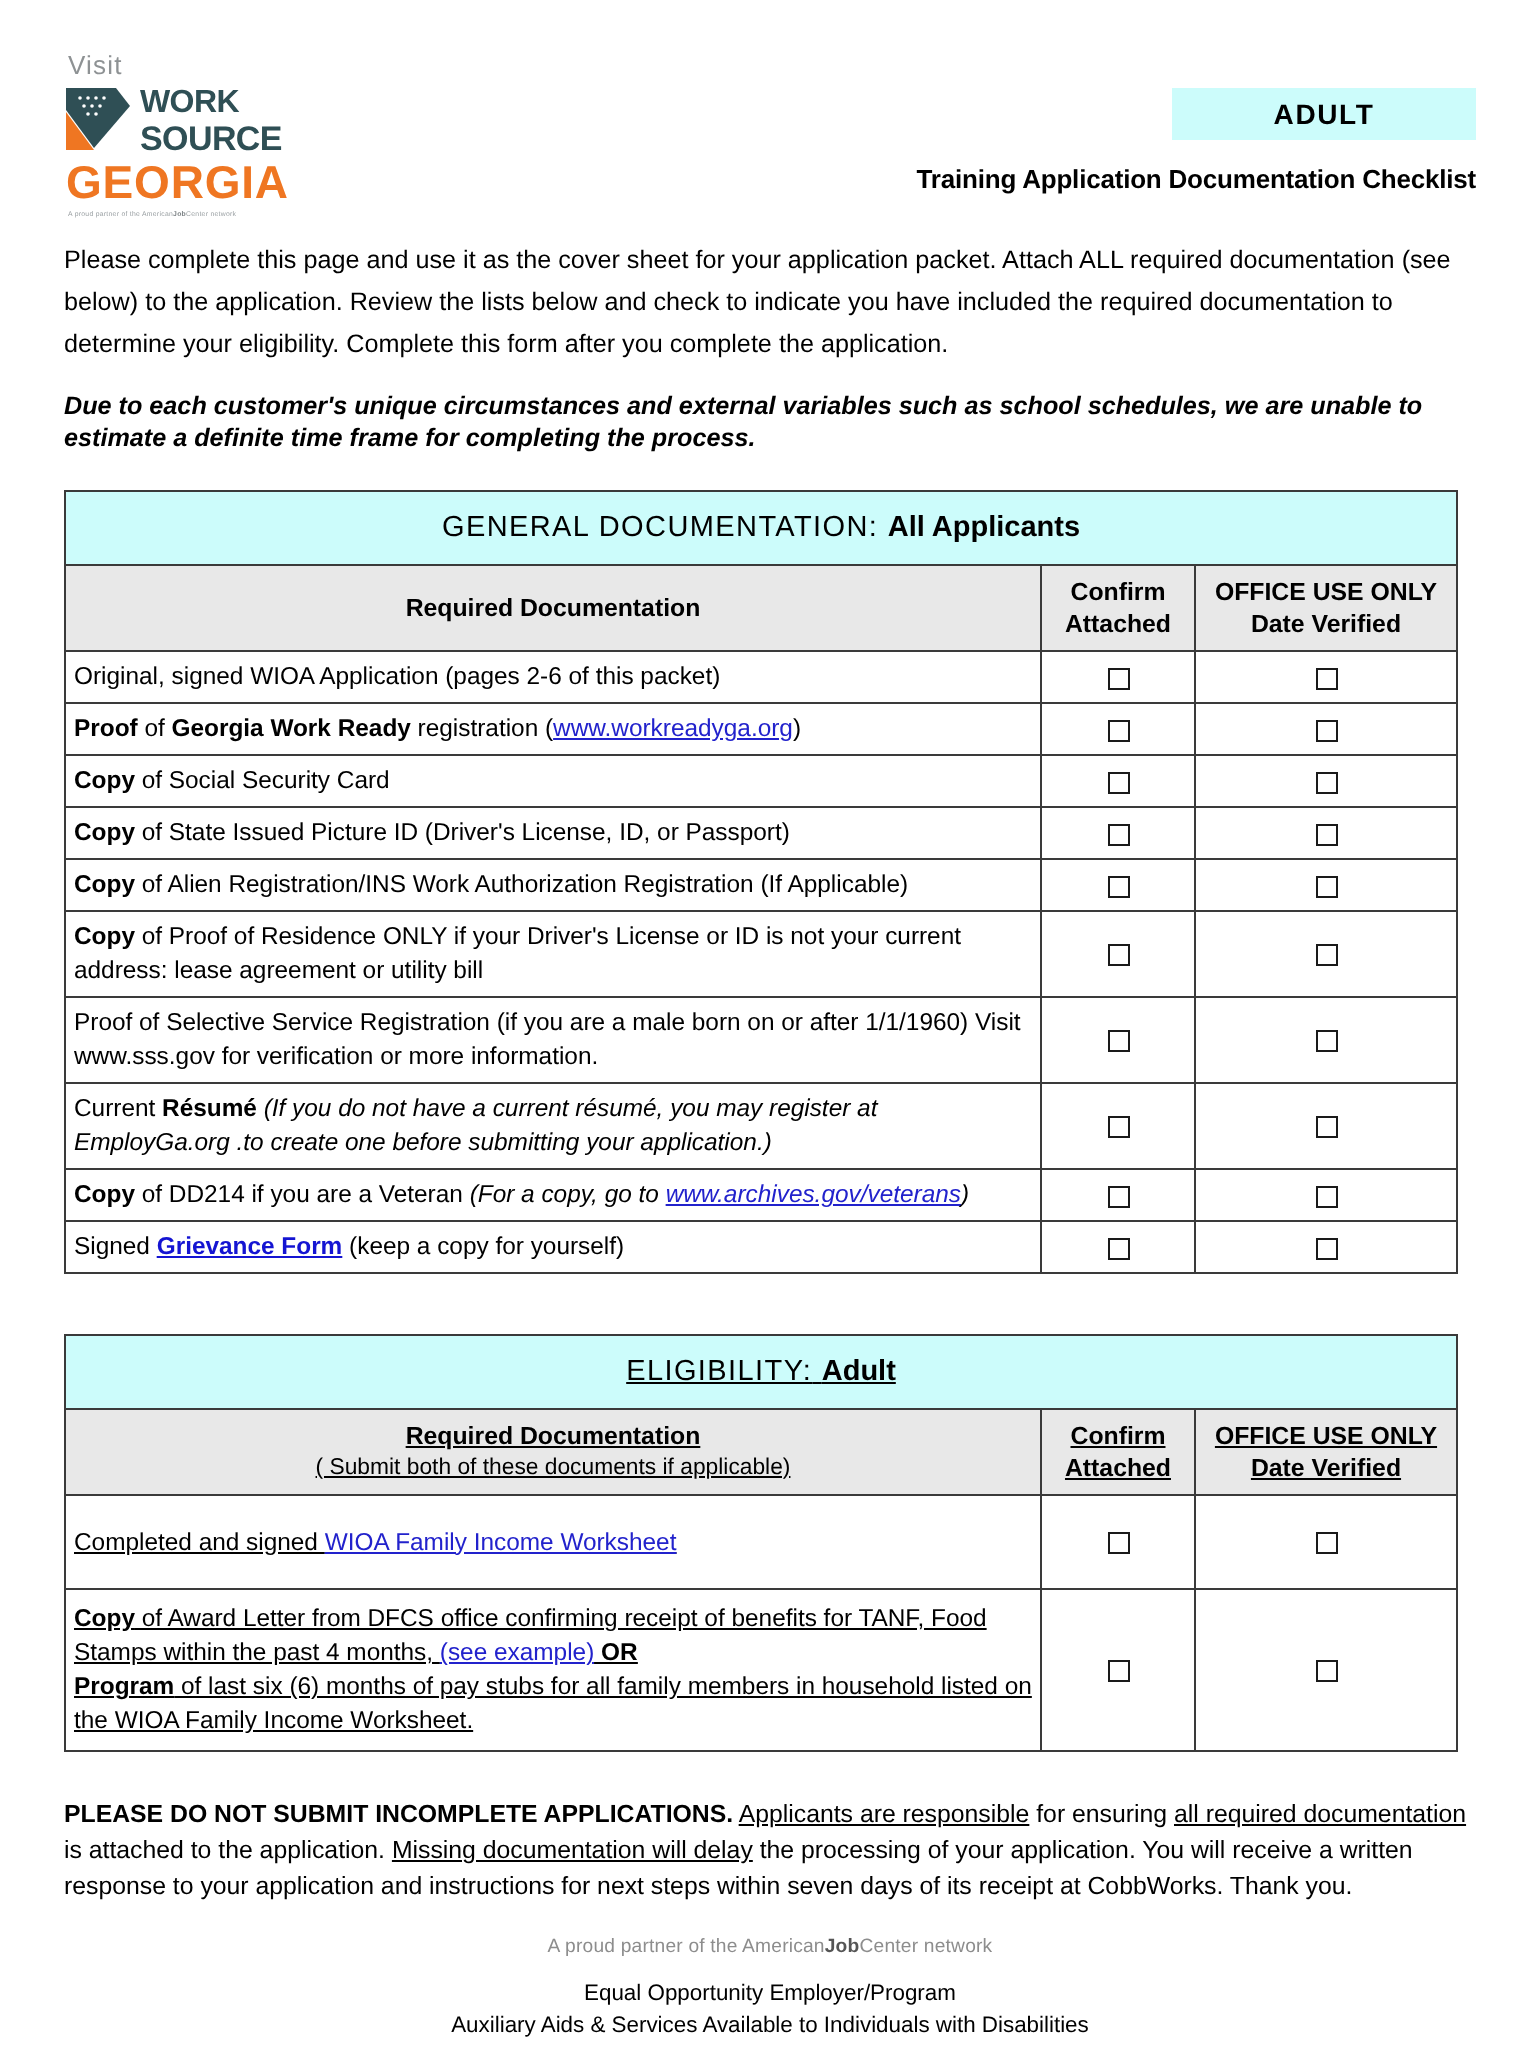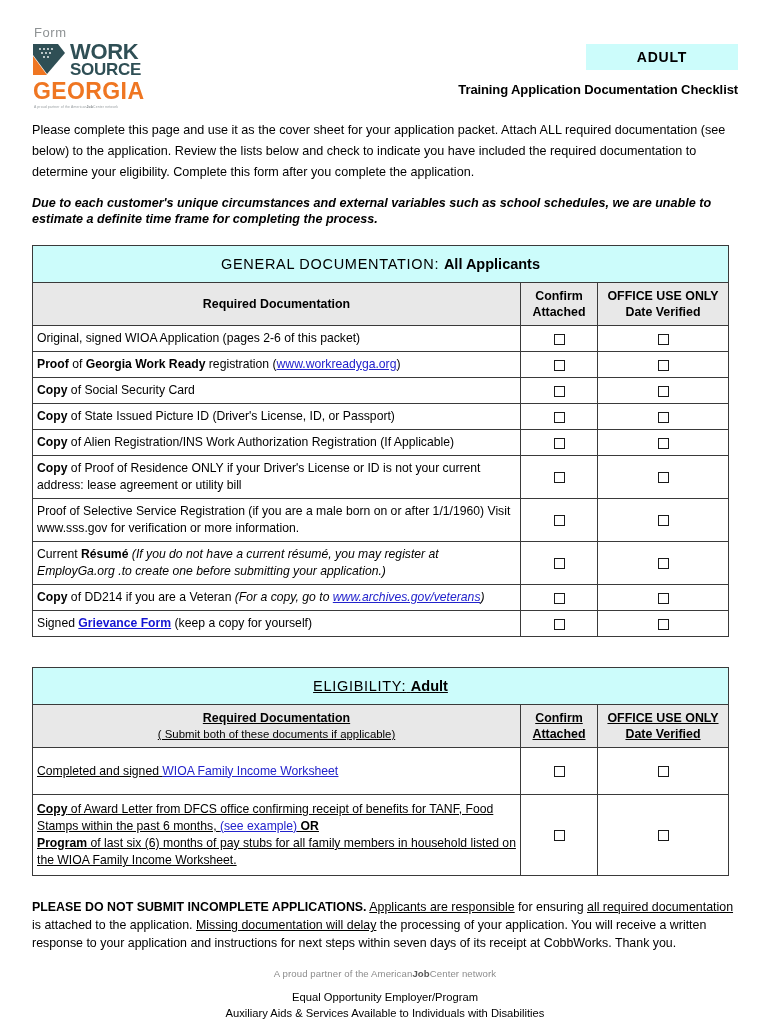--- a/index.html
+++ b/index.html
@@ -54,21 +54,21 @@
   .brand-words {
     margin-left: 4px;
     line-height: 1;
   }
   .w-work, .w-source {
     font-weight: bold;
     color: #2f4f55;
     letter-spacing: -0.3px;
     display: block;
   }
-  .w-work { font-size: 22px; line-height: 19px; }
+  .w-work { font-size: 16px; line-height: 19px; }
   .w-source { font-size: 17px; line-height: 17px; }
   .w-georgia {
     display: block;
     font-size: 23px;
     font-weight: bold;
     color: #ef7622;
     letter-spacing: 0.4px;
     line-height: 24px;
     margin-top: 1px;
     margin-left: 1px;
@@ -216,21 +216,21 @@
   }
 </style>
 </head>
 <body>
 
 <div class="page">
 
   <div class="header">
 
     <div class="brand">
-      <div class="brand-cobb">Form</div>
+      <div class="brand-cobb">Visit</div>
       <div class="brand-row">
         <svg class="logo-mark" viewBox="0 0 34 35">
           <polygon points="1,1 26,1 33,10 15,31 1,12" fill="#2f4f55"></polygon>
           <polygon points="1,13 15,32 1,32" fill="#ef7622"></polygon>
           <g fill="#ffffff">
             <circle cx="8" cy="6" r="0.9"></circle>
               <circle cx="12" cy="6" r="0.9"></circle>
             <circle cx="16" cy="6" r="0.9"></circle>
               <circle cx="20" cy="6" r="0.9"></circle>
             <circle cx="10" cy="10" r="0.9"></circle>
@@ -354,21 +354,21 @@
         <td class="colhead"><span>OFFICE USE ONLY</span><br><span>Date Verified</span></td>
       </tr>
 
       <tr>
         <td class="doc" style="height:38px"><span>Completed and signed </span><a class="link" href="#">WIOA Family Income Worksheet</a></td>
         <td class="box"><span class="chk"></span></td>
         <td class="box"><span class="chk"></span></td>
       </tr>
 
       <tr>
-        <td class="doc" style="height:72px"><b>Copy</b><span> of Award Letter from DFCS office confirming receipt of benefits for TANF, Food Stamps within the past 6 months,  </span><a class="link" href="#">(see example)</a><b class="u"> OR</b><br><b>Program</b><span> of last six (6) months of pay stubs for all family members in household listed on the WIOA Family Income Worksheet.</span></td>
+        <td class="doc" style="height:72px"><b>Copy</b><span> of Award Letter from DFCS office confirming receipt of benefits for TANF, Food Stamps within the past 4 months,  </span><a class="link" href="#">(see example)</a><b class="u"> OR</b><br><b>Program</b><span> of last six (6) months of pay stubs for all family members in household listed on the WIOA Family Income Worksheet.</span></td>
         <td class="box"><span class="chk"></span></td>
         <td class="box"><span class="chk"></span></td>
       </tr>
     </tbody>
   </table>
 
   <div class="closing"><span class="lead">PLEASE DO NOT SUBMIT INCOMPLETE APPLICATIONS.</span> <span class="u">Applicants are responsible</span><span> for ensuring </span><span class="u">all required documentation</span><span> is attached to the application. </span><span class="u">Missing documentation will delay</span><span> the processing of your application. You will receive a written response to your application and instructions for next steps within seven days of its receipt at CobbWorks. Thank you.</span></div>
 
   <div class="footer">
     <div class="ajc"><span>A proud partner of the </span><span>American</span><span class="dark">Job</span><span>Center</span><span> network</span></div>

